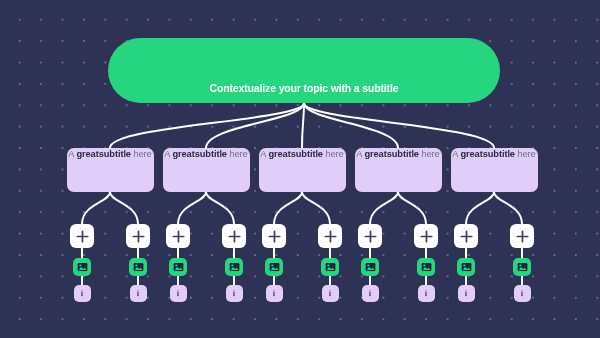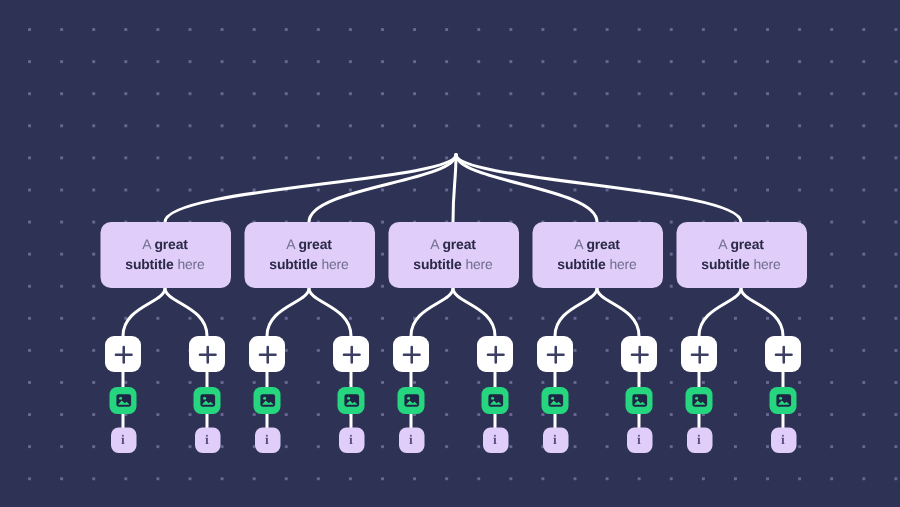--- a/index.html
+++ b/index.html
@@ -53,22 +53,21 @@
     white-space: nowrap;
   }
   .subtitle-box {
     position: absolute;
     top: 148px;
     width: 87px;
     height: 44px;
     background: #e0cdfa;
     border-radius: 7px;
     display: flex;
-    flex-direction: column;
-    align-items: center;
+    flex-direction: row;
     justify-content: center;
     z-index: 3;
     line-height: 13px;
   }
   .sb-line {
     font-size: 9.3px;
     color: #6f6f8e;
     white-space: nowrap;
     letter-spacing: -0.1px;
   }
@@ -161,20 +160,23 @@
       <path d="M 426 276 L 426 285" stroke="#ffffff" stroke-width="2" fill="none" stroke-linecap="round"></path>
       <path d="M 304 103 C 304 121, 494 125, 494 148" stroke="#ffffff" stroke-width="2" fill="none" stroke-linecap="round"></path>
       <path d="M 494 192 C 494 202, 466 204, 466 224" stroke="#ffffff" stroke-width="2" fill="none" stroke-linecap="round"></path>
       <path d="M 466 248 L 466 258" stroke="#ffffff" stroke-width="2" fill="none" stroke-linecap="round"></path>
       <path d="M 466 276 L 466 285" stroke="#ffffff" stroke-width="2" fill="none" stroke-linecap="round"></path>
       <path d="M 494 192 C 494 202, 522 204, 522 224" stroke="#ffffff" stroke-width="2" fill="none" stroke-linecap="round"></path>
       <path d="M 522 248 L 522 258" stroke="#ffffff" stroke-width="2" fill="none" stroke-linecap="round"></path>
       <path d="M 522 276 L 522 285" stroke="#ffffff" stroke-width="2" fill="none" stroke-linecap="round"></path>
     </svg>
 
+  <div class="root-node">
+    <span class="root-label">Contextualize your topic with a subtitle</span>
+  </div>
 
   <div id="nodes-layer">
       <div class="subtitle-box" style="left: 66.5px;">
         <div class="sb-line"><span>A </span><span class="sb-strong">great</span></div>
         <div class="sb-line"><span class="sb-strong">subtitle</span><span> here</span></div>
       </div>
       <div class="plus-node" style="left: 82px;">
         <svg width="13" height="13" viewBox="0 0 13 13">
           <path d="M6.5 1.3 V11.7 M1.3 6.5 H11.7" stroke="#3a3f63" stroke-width="1.7" stroke-linecap="round"></path>
         </svg>

